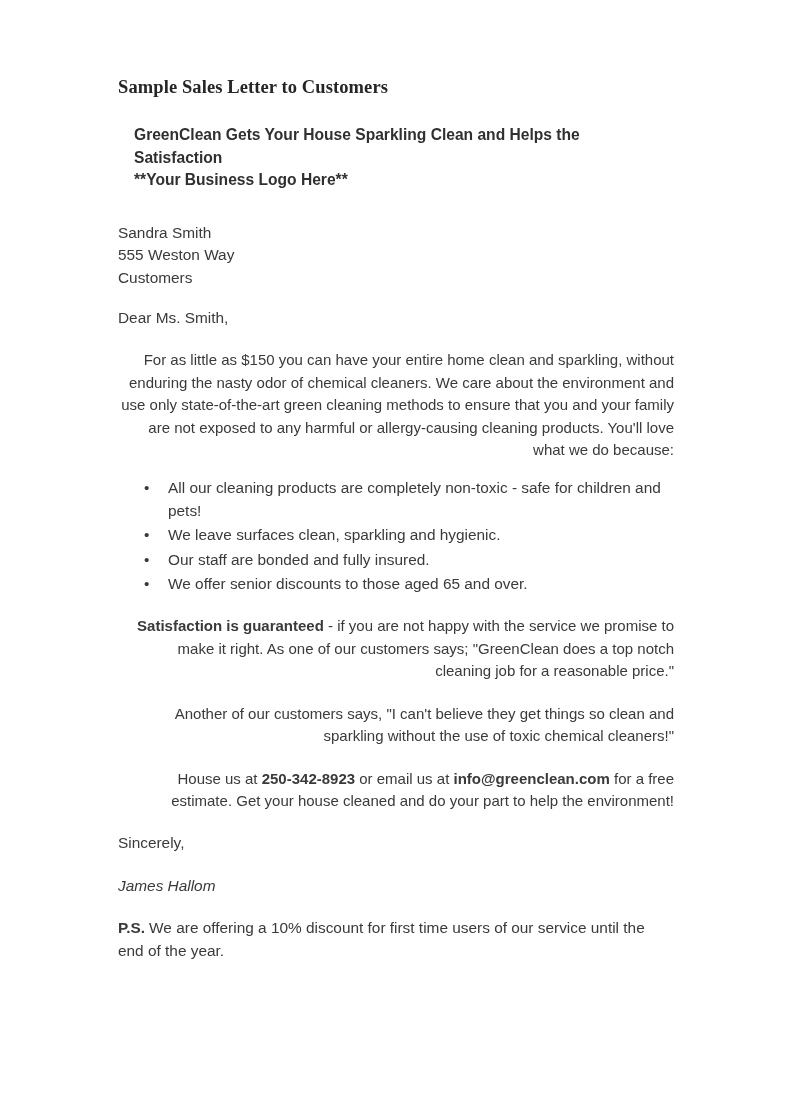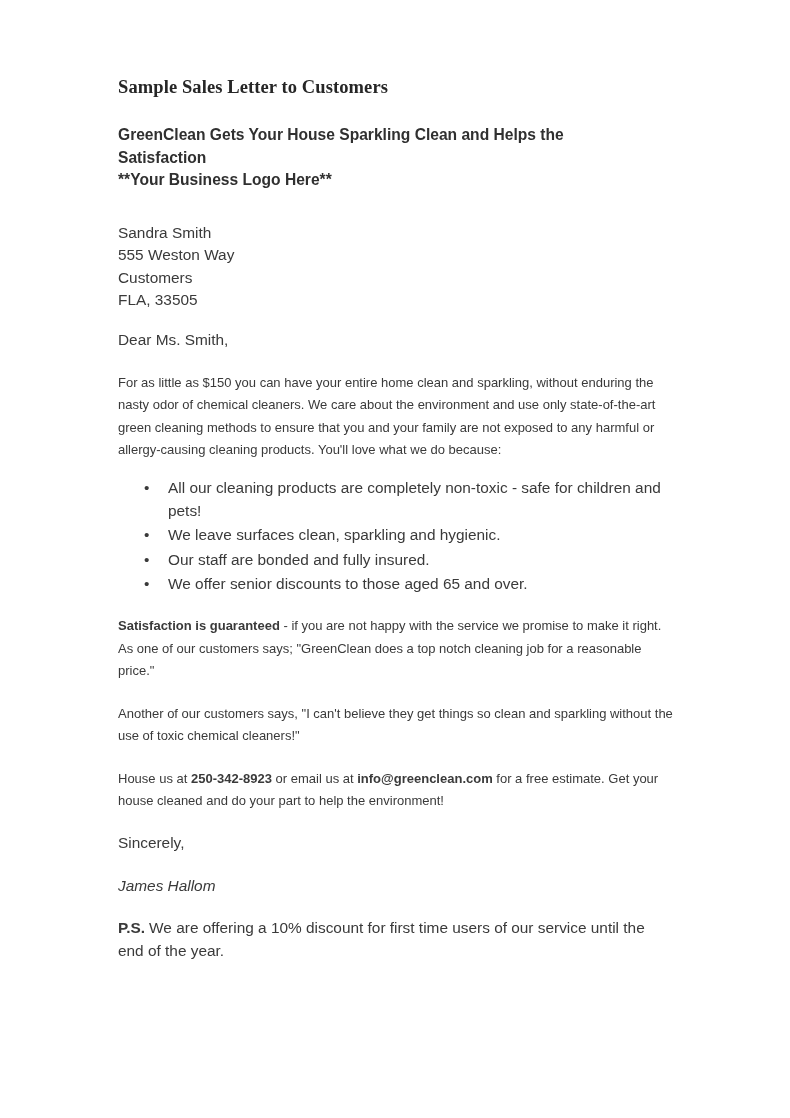--- a/index.html
+++ b/index.html
@@ -30,43 +30,44 @@
     color: #262626;
     margin: 0 0 26px 0;
     letter-spacing: 0.1px;
   }
   .subheading {
     font-family: "Liberation Sans", sans-serif;
     font-weight: bold;
     font-size: 15.6px;
     line-height: 22.6px;
     color: #303030;
-    margin: 0 0 30px 0;
+    margin: 0 0 30px 16px;
     width: 500px;
   }
   .subheading .sub-line {
     display: block;
   }
   .address {
     font-size: 15.4px;
     line-height: 22.4px;
     margin: 0 0 18px 0;
   }
   .address .addr-line {
     display: block;
   }
   .salutation {
     font-size: 15.4px;
     line-height: 22.4px;
     margin: 0 0 20px 0;
   }
   p.body-para {
-    font-size: 13px;
+    font-size: 15px;
     line-height: 22.4px;
     margin: 0 0 20px 0;
+    text-align: right;
   }
   p.body-para.tight {
     margin-bottom: 16px;
   }
   ul.benefits {
     margin: 0 0 20px 0;
     padding: 0;
     list-style: none;
   }
   ul.benefits li {
@@ -121,21 +122,20 @@
     <div class="subheading">
       <span class="sub-line">GreenClean Gets Your House Sparkling Clean and Helps the</span>
       <span class="sub-line">Satisfaction</span>
       <span class="sub-line">**Your Business Logo Here**</span>
     </div>
 
     <div class="address">
       <span class="addr-line">Sandra Smith</span>
       <span class="addr-line">555 Weston Way</span>
       <span class="addr-line">Customers</span>
-      <span class="addr-line">FLA, 33505</span>
     </div>
 
     <div class="salutation">Dear Ms. Smith,</div>
 
     <p class="body-para tight">For as little as $150 you can have your entire home clean and sparkling, without enduring the nasty odor of chemical cleaners. We care about the environment and use only state-of-the-art green cleaning methods to ensure that you and your family are not exposed to any harmful or allergy-causing cleaning products. You'll love what we do because:</p>
 
     <ul class="benefits">
       <li>
         <span class="bullet-dot">•</span>
         <span>All our cleaning products are completely non-toxic - safe for children and pets!</span>

